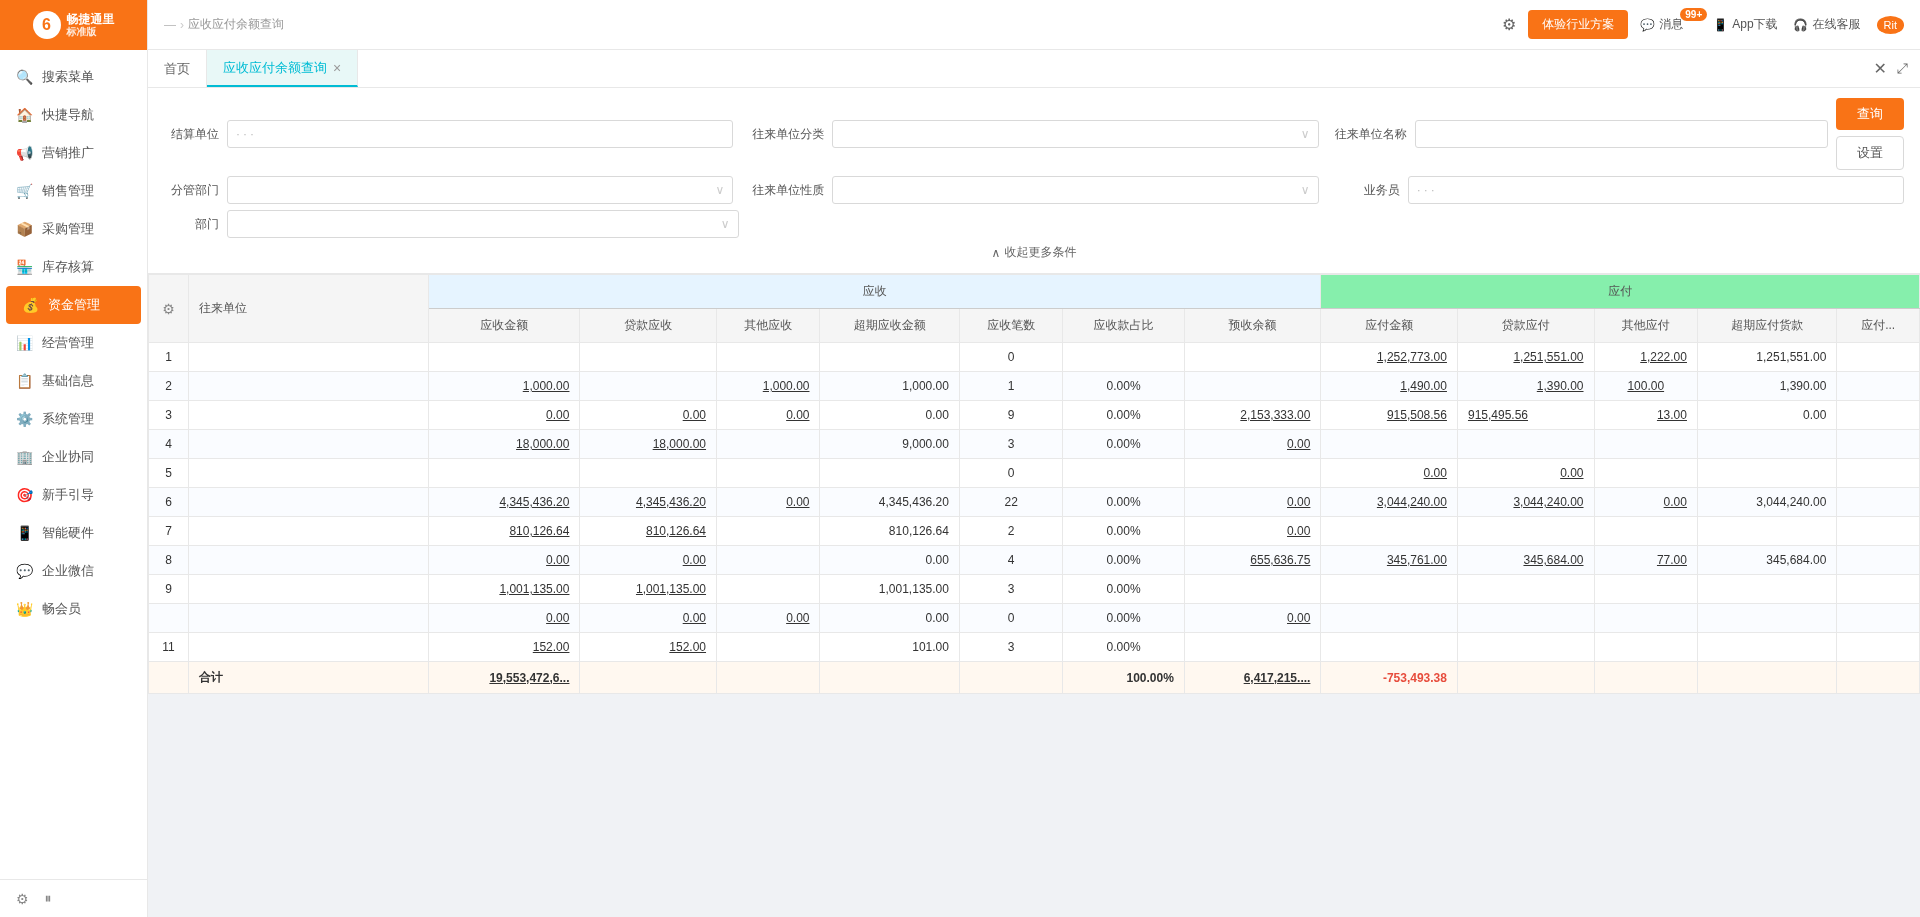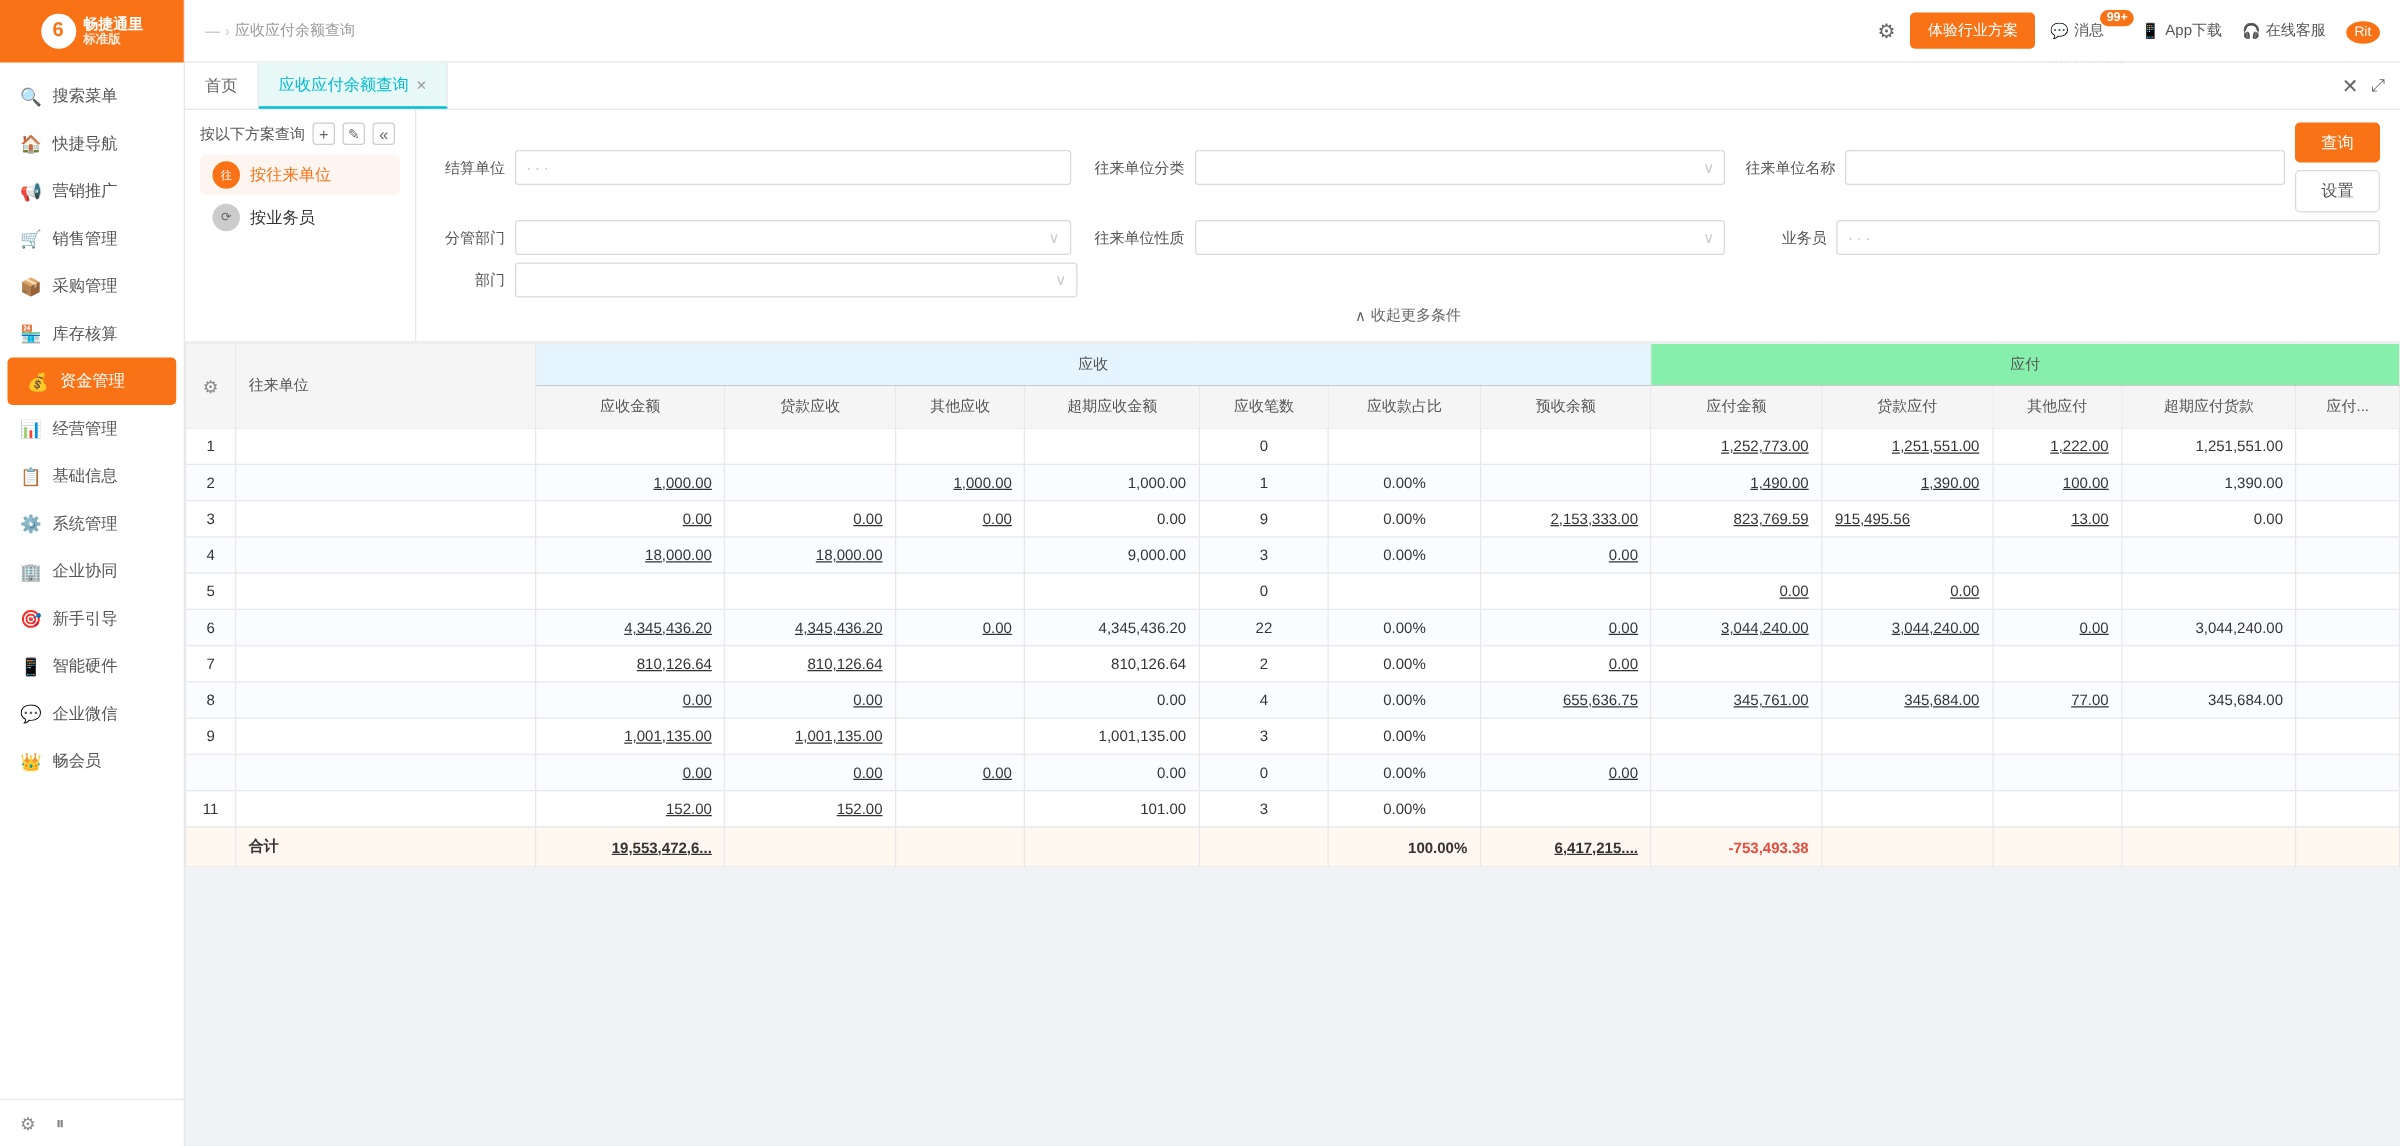--- a/index.html
+++ b/index.html
@@ -246,38 +246,20 @@
     <span class="tab-bar-expand-btn">⤢</span>
   </div>
 </div>
 
 <div class="main">
   <div class="page-content">
 
 
     <div style="display:flex;border-bottom:1px solid #e8e8e8;">
 
-      <div style="width:185px;min-width:185px;border-right:1px solid #e8e8e8;padding:10px 12px;">
-        <div style="display:flex;align-items:center;gap:6px;margin-bottom:8px;">
-          <span style="font-size:12px;color:#555;">按以下方案查询</span>
-          <span style="width:18px;height:18px;border:1px solid #ccc;border-radius:3px;display:flex;align-items:center;justify-content:center;cursor:pointer;font-size:13px;color:#666;">+</span>
-          <span style="width:18px;height:18px;border:1px solid #ccc;border-radius:3px;display:flex;align-items:center;justify-content:center;cursor:pointer;font-size:11px;color:#666;">✎</span>
-          <span style="width:18px;height:18px;border:1px solid #ccc;border-radius:3px;display:flex;align-items:center;justify-content:center;cursor:pointer;font-size:13px;color:#666;">«</span>
-        </div>
-        <div style="display:flex;flex-direction:column;gap:2px;">
-          <div class="scheme-item active">
-            <div class="scheme-circle" style="font-size:9px;">往</div>
-            <span>按往来单位</span>
-          </div>
-          <div class="scheme-item">
-            <div class="scheme-circle2">⟳</div>
-            <span>按业务员</span>
-          </div>
-        </div>
-      </div>
 
       <div style="flex:1;padding:10px 16px;">
 
         <div style="display:grid;grid-template-columns:1fr 1fr 1fr;gap:8px 16px;margin-bottom:6px;align-items:center;">
           <div style="display:flex;align-items:center;gap:8px;">
             <span style="font-size:12px;color:#555;white-space:nowrap;min-width:55px;text-align:right;">结算单位</span>
             <div class="field-ctrl">
               <span style="color:#bbb;letter-spacing:3px;">···</span>
             </div>
           </div>
@@ -389,35 +371,35 @@
     <td class="text-left" style="filter:blur(4px);color:#ccc;min-width:120px;"></td>
     <td class="link-value" style="text-align:right;">1,000.00</td>
     <td class="" style="text-align:right;"></td>
     <td class="link-value" style="text-align:right;">1,000.00</td>
     <td class="" style="text-align:right;">1,000.00</td>
     <td class="" style="text-align:center;">1</td>
     <td class="" style="text-align:center;">0.00%</td>
     <td class="" style="text-align:right;"></td>
     <td class="link-value" style="text-align:right;">1,490.00</td>
     <td class="link-value" style="text-align:right;">1,390.00</td>
-    <td class="link-value" style="text-align:right;">100.00</td>
+    <td class="link-value" style="text-align:center;">100.00</td>
     <td class="" style="text-align:right;">1,390.00</td>
     <td></td>
   </tr>
             <tr>
     <td style="text-align:center;">3</td>
     <td class="text-left" style="filter:blur(4px);color:#ccc;min-width:120px;"></td>
     <td class="link-value" style="text-align:right;">0.00</td>
     <td class="link-value" style="text-align:right;">0.00</td>
     <td class="link-value" style="text-align:right;">0.00</td>
     <td class="" style="text-align:right;">0.00</td>
     <td class="" style="text-align:center;">9</td>
     <td class="" style="text-align:center;">0.00%</td>
     <td class="link-value" style="text-align:right;">2,153,333.00</td>
-    <td class="link-value" style="text-align:right;">823,769.59</td>
+    <td class="link-value" style="text-align:right;">915,508.56</td>
     <td class="link-value" style="text-align:left;">915,495.56</td>
     <td class="link-value" style="text-align:right;">13.00</td>
     <td class="" style="text-align:right;">0.00</td>
     <td></td>
   </tr>
             <tr>
     <td style="text-align:center;">4</td>
     <td class="text-left" style="filter:blur(4px);color:#ccc;min-width:120px;"></td>
     <td class="link-value" style="text-align:right;">18,000.00</td>
     <td class="link-value" style="text-align:right;">18,000.00</td>

